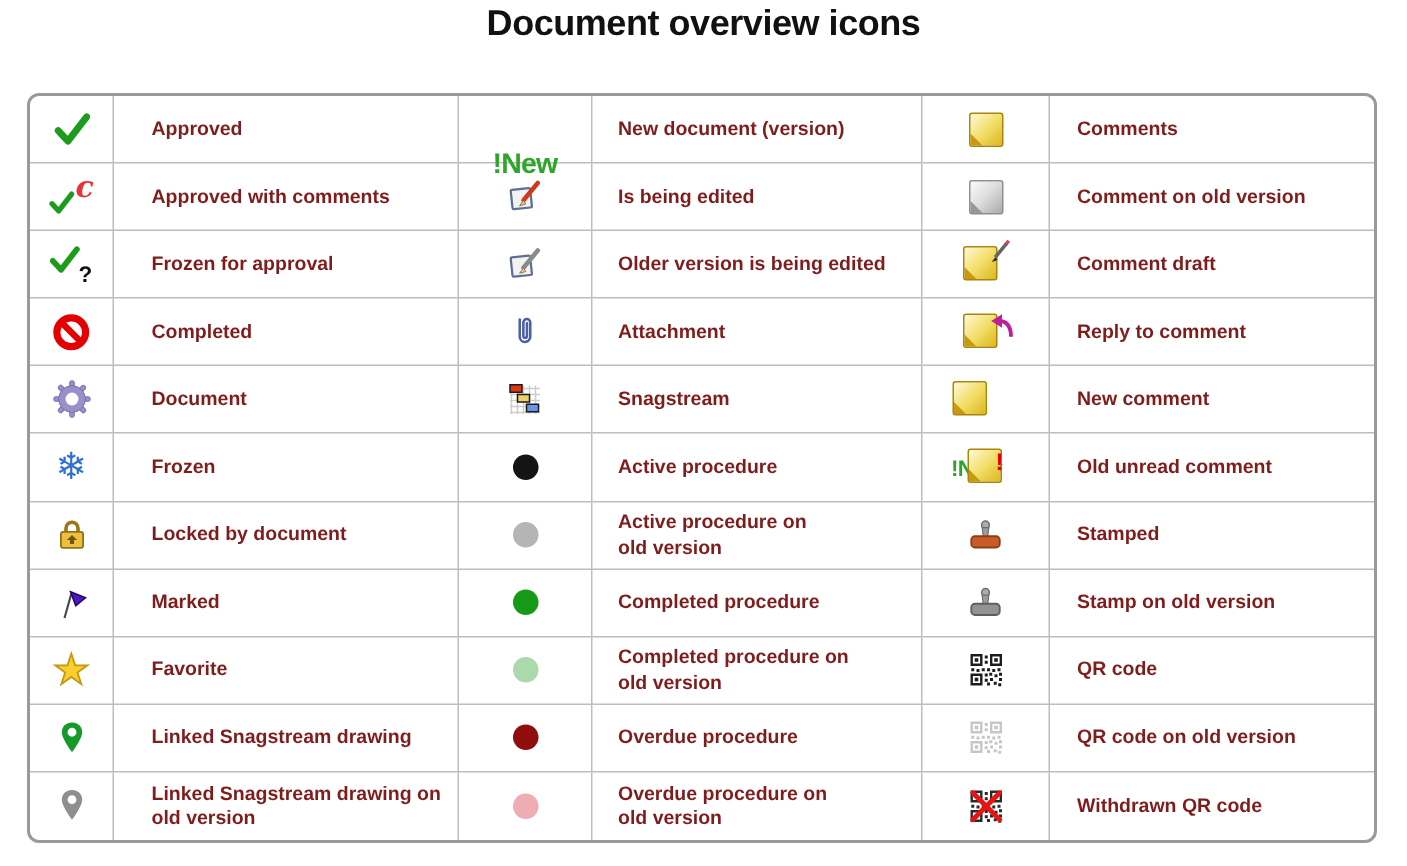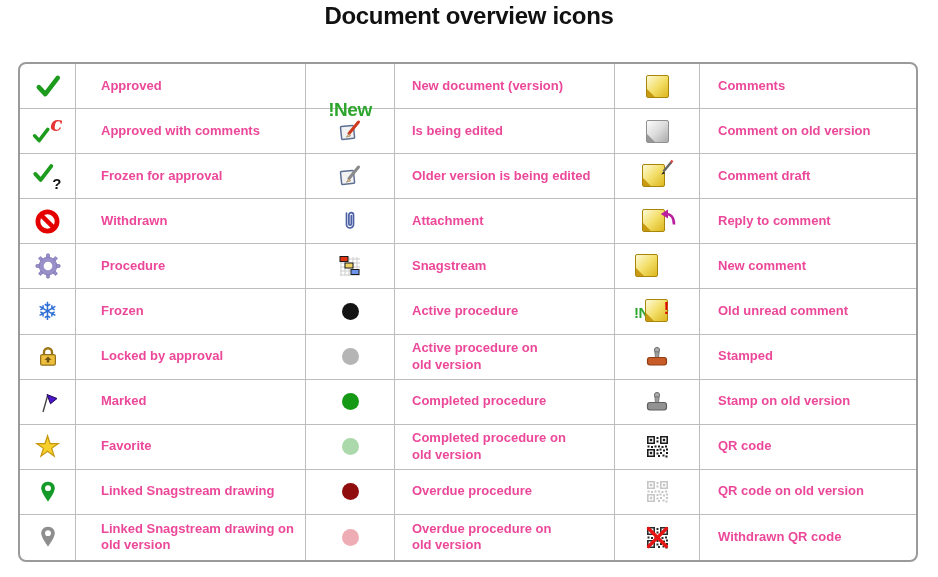--- a/index.html
+++ b/index.html
@@ -11,21 +11,21 @@
        border:2px solid #9a9a9a;border-radius:8px;box-sizing:border-box;
        overflow:hidden;display:grid;
        grid-template-columns:56px 230px 89px 220px 85px 1fr;
        grid-auto-rows:minmax(0,1fr);background:#fff;}
   .row{display:contents;}
   .cell{border-right:1px solid #bdbdbd;border-bottom:1px solid #bdbdbd;
         display:flex;align-items:center;box-sizing:border-box;min-width:0;}
   .row .cell:nth-child(6){border-right:none;}
   .row:last-child .cell{border-bottom:none;}
   .icon-cell{justify-content:center;}
-  .label-cell{font-size:13px;font-weight:bold;color:#ec4899;line-height:1.3;
+  .label-cell{font-size:13px;font-weight:bold;color:#7f1d1d;line-height:1.3;
               white-space:pre-line;padding-right:6px;}
   .pad1{padding-left:25px;} .pad2{padding-left:17px;} .pad3{padding-left:18px;}
 
   
   .rel{position:relative;display:inline-block;width:32px;height:28px;}
   .rel svg{position:absolute;}
   .redc{position:absolute;top:-5px;right:1px;color:#e63333;
         font:italic 900 20px "DejaVu Serif",serif;}
   .qm{position:absolute;bottom:-2px;right:2px;color:#111;
       font-weight:900;font-size:15px;}
@@ -104,21 +104,21 @@
               <line x1="12" y1="3.4" x2="4.5" y2="12.5" stroke="#666" stroke-width="2.4"></line>
               <path d="M4.5 12.5 L2.2 15.6 L6 14.4 Z" fill="#222"></path>
             </svg>
           </span>
         </div><div class="cell label-cell pad3">Comment draft</div></div>
       <div class="row"><div class="cell icon-cell">
           <svg width="25" height="25" viewBox="0 0 24 24">
             <circle cx="12" cy="12" r="9.2" fill="none" stroke="#e50000" stroke-width="4.6"></circle>
             <line x1="5.9" y1="5.9" x2="18.1" y2="18.1" stroke="#e50000" stroke-width="4.2"></line>
           </svg>
-        </div><div class="cell label-cell pad1">Withdrawn</div><div class="cell icon-cell">
+        </div><div class="cell label-cell pad1">Completed</div><div class="cell icon-cell">
           <svg width="22" height="26" viewBox="0 0 22 26">
             <path d="M7.5 5 V16.5 a3.5 3.5 0 0 0 7 0 V7 a2.3 2.3 0 0 0 -4.6 0 v9 a1.2 1.2 0 0 0 2.4 0 V7.5" fill="none" stroke="#4a5fa5" stroke-width="1.7" stroke-linecap="round"></path>
           </svg>
         </div><div class="cell label-cell pad2">Attachment</div><div class="cell icon-cell">
           <span class="nwrap">
             <span class="note"></span>
             <svg class="ov" style="right:-3px;top:1px;" width="18" height="18" viewBox="0 0 18 18">
               <path d="M15 16.5 C15 8 11 6 7 6" fill="none" stroke="#bb1f9e" stroke-width="2.6"></path>
               <path d="M9 1.5 L1.8 6 L9 10.5 Z" fill="#bb1f9e"></path>
             </svg>
@@ -132,21 +132,21 @@
               <rect x="10.6" y="0.8" width="2.8" height="5.4" rx="1" transform="rotate(90 12 12)"></rect>
               <rect x="10.6" y="0.8" width="2.8" height="5.4" rx="1" transform="rotate(135 12 12)"></rect>
               <rect x="10.6" y="0.8" width="2.8" height="5.4" rx="1" transform="rotate(180 12 12)"></rect>
               <rect x="10.6" y="0.8" width="2.8" height="5.4" rx="1" transform="rotate(225 12 12)"></rect>
               <rect x="10.6" y="0.8" width="2.8" height="5.4" rx="1" transform="rotate(270 12 12)"></rect>
               <rect x="10.6" y="0.8" width="2.8" height="5.4" rx="1" transform="rotate(315 12 12)"></rect>
               <circle cx="12" cy="12" r="8.2"></circle>
             </g>
             <circle cx="12" cy="12" r="4" fill="#fff"></circle>
           </svg>
-        </div><div class="cell label-cell pad1">Procedure</div><div class="cell icon-cell">
+        </div><div class="cell label-cell pad1">Document</div><div class="cell icon-cell">
           <svg width="24" height="24" viewBox="0 0 24 24">
             <g stroke="#cdcdcd" stroke-width="1" fill="none">
               <path d="M2 5 H22 M2 9 H22 M2 13 H22 M2 17 H22 M2 21 H22 M3 3 V22 M7 3 V22 M11 3 V22 M15 3 V22 M19 3 V22"></path>
             </g>
             <g stroke="#1a1a1a" stroke-width="1">
               <rect x="2" y="2.5" width="8" height="5" fill="#e03614"></rect>
               <rect x="7" y="9" width="8" height="5" fill="#efd264"></rect>
               <rect x="13" y="15.5" width="8" height="5" fill="#6c94ea"></rect>
             </g>
           </svg>
@@ -165,21 +165,21 @@
             <span class="note"></span>
             <span class="bang">!</span>
           </span>
         </div><div class="cell label-cell pad3">Old unread comment</div></div>
       <div class="row"><div class="cell icon-cell">
           <svg width="24" height="25" viewBox="0 0 24 25">
             <path d="M8 11 V8.2 a4 4 0 0 1 8 0 V11" fill="none" stroke="#9a7714" stroke-width="2.4"></path>
             <rect x="4.6" y="10.6" width="14.8" height="10.6" rx="1.6" fill="#edbf3e" stroke="#93711a" stroke-width="1.2"></rect>
             <path d="M12 12.6 l3.4 3.4 h-2.1 v2.6 h-2.6 v-2.6 H8.6 Z" fill="#6e5410"></path>
           </svg>
-        </div><div class="cell label-cell pad1">Locked by approval</div><div class="cell icon-cell">
+        </div><div class="cell label-cell pad1">Locked by document</div><div class="cell icon-cell">
           <span class="dot" style="background:#b5b5b5"></span>
         </div><div class="cell label-cell pad2">Active procedure on
 old version</div><div class="cell icon-cell">
           <svg width="26" height="24" viewBox="0 0 26 24">
             <circle cx="13" cy="5" r="2.6" fill="#ababab" stroke="#6e6e6e"></circle>
             <path d="M10.8 6.8 h4.4 l-0.7 6 h-3 Z" fill="#9c9c9c" stroke="#6e6e6e" stroke-width="0.8"></path>
             <rect x="3.5" y="12.5" width="19" height="7.5" rx="2.4" fill="#c75c28" stroke="#8f3d12" stroke-width="1.2"></rect>
           </svg>
         </div><div class="cell label-cell pad3">Stamped</div></div>
       <div class="row"><div class="cell icon-cell">

